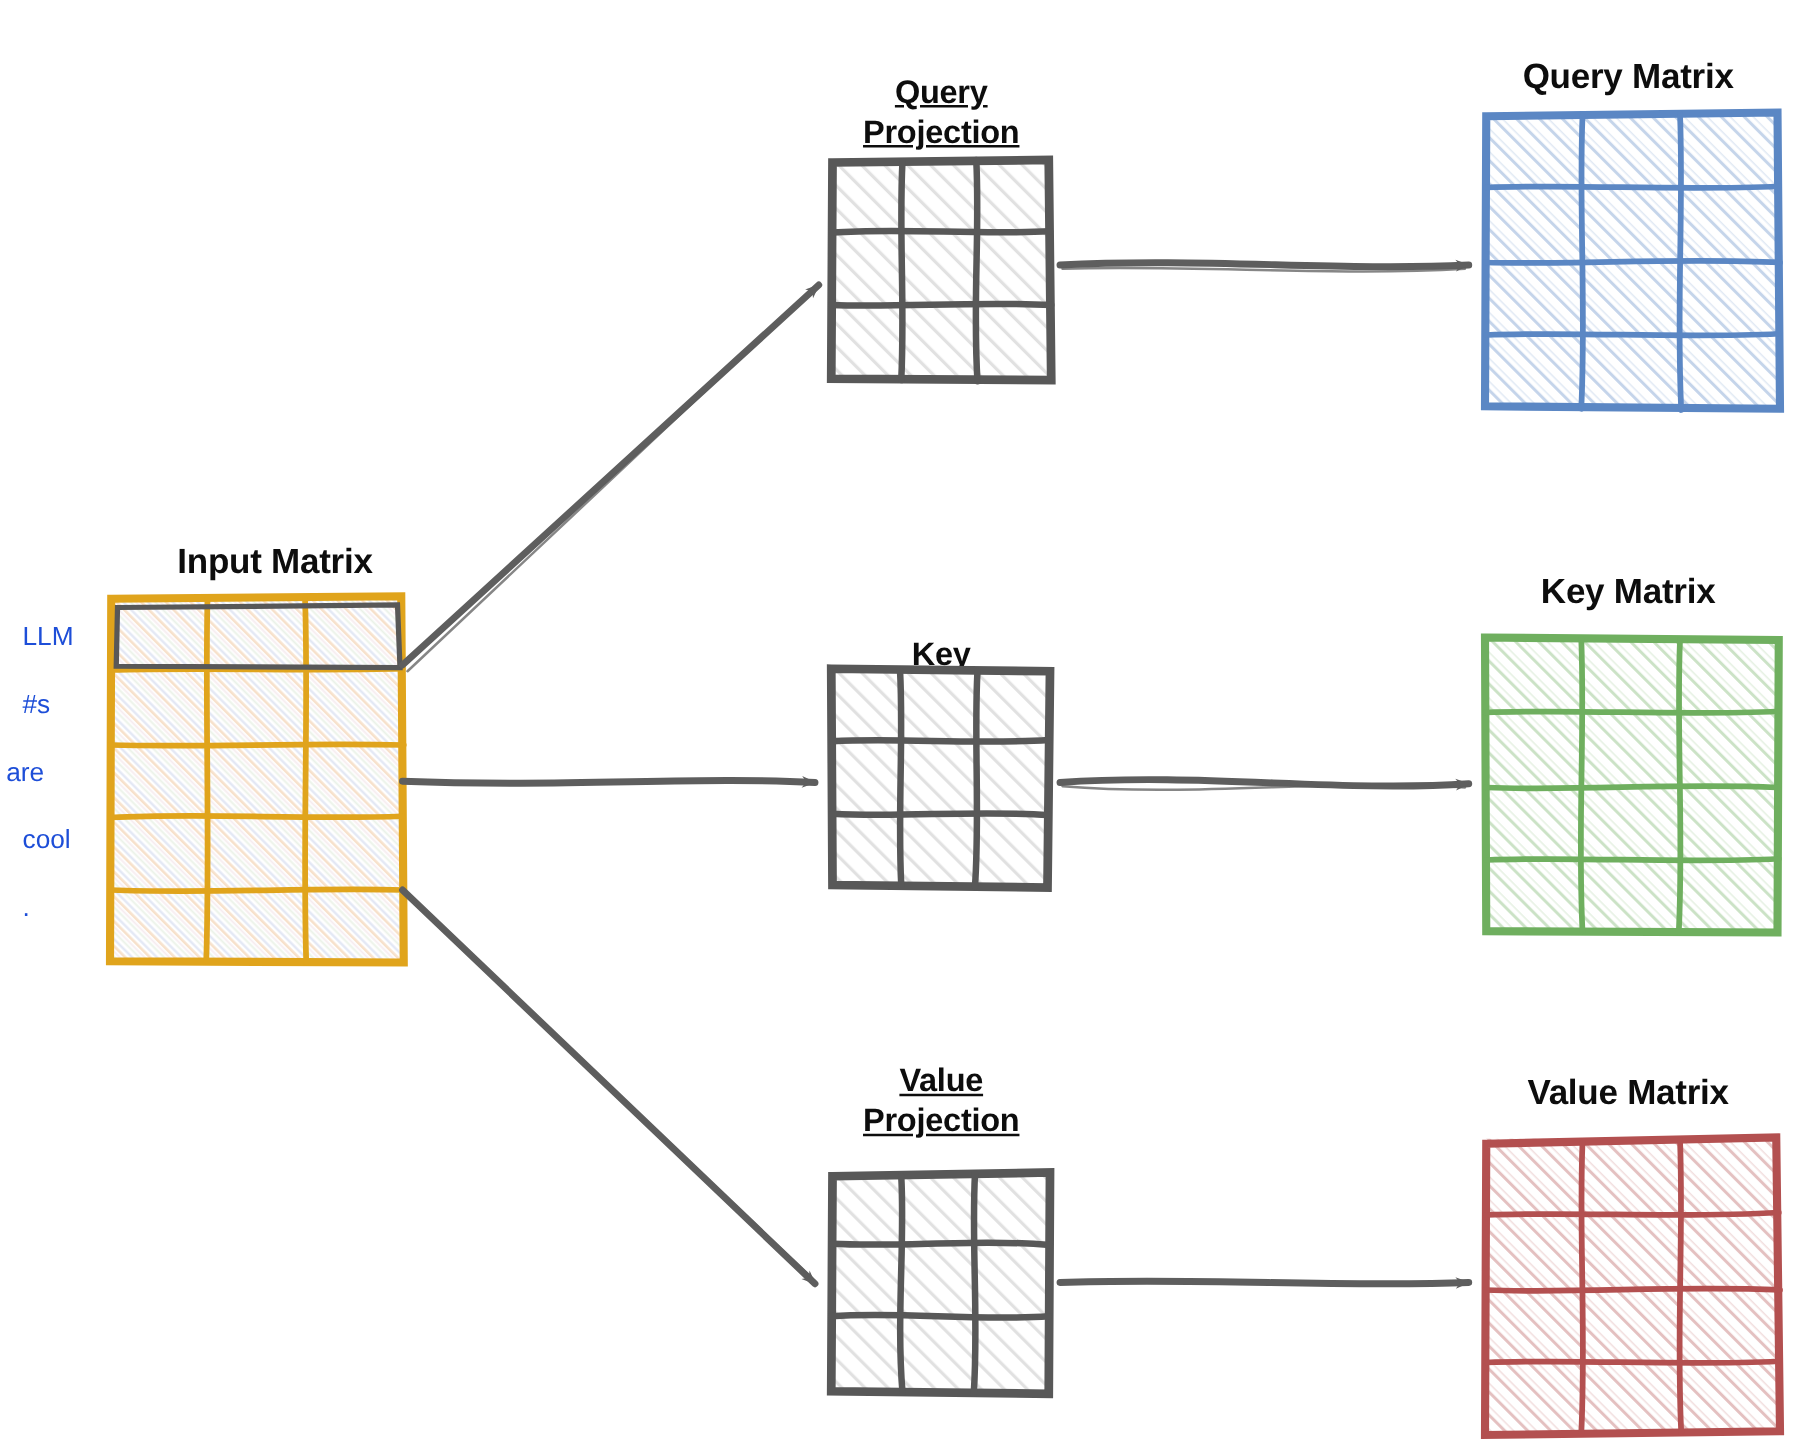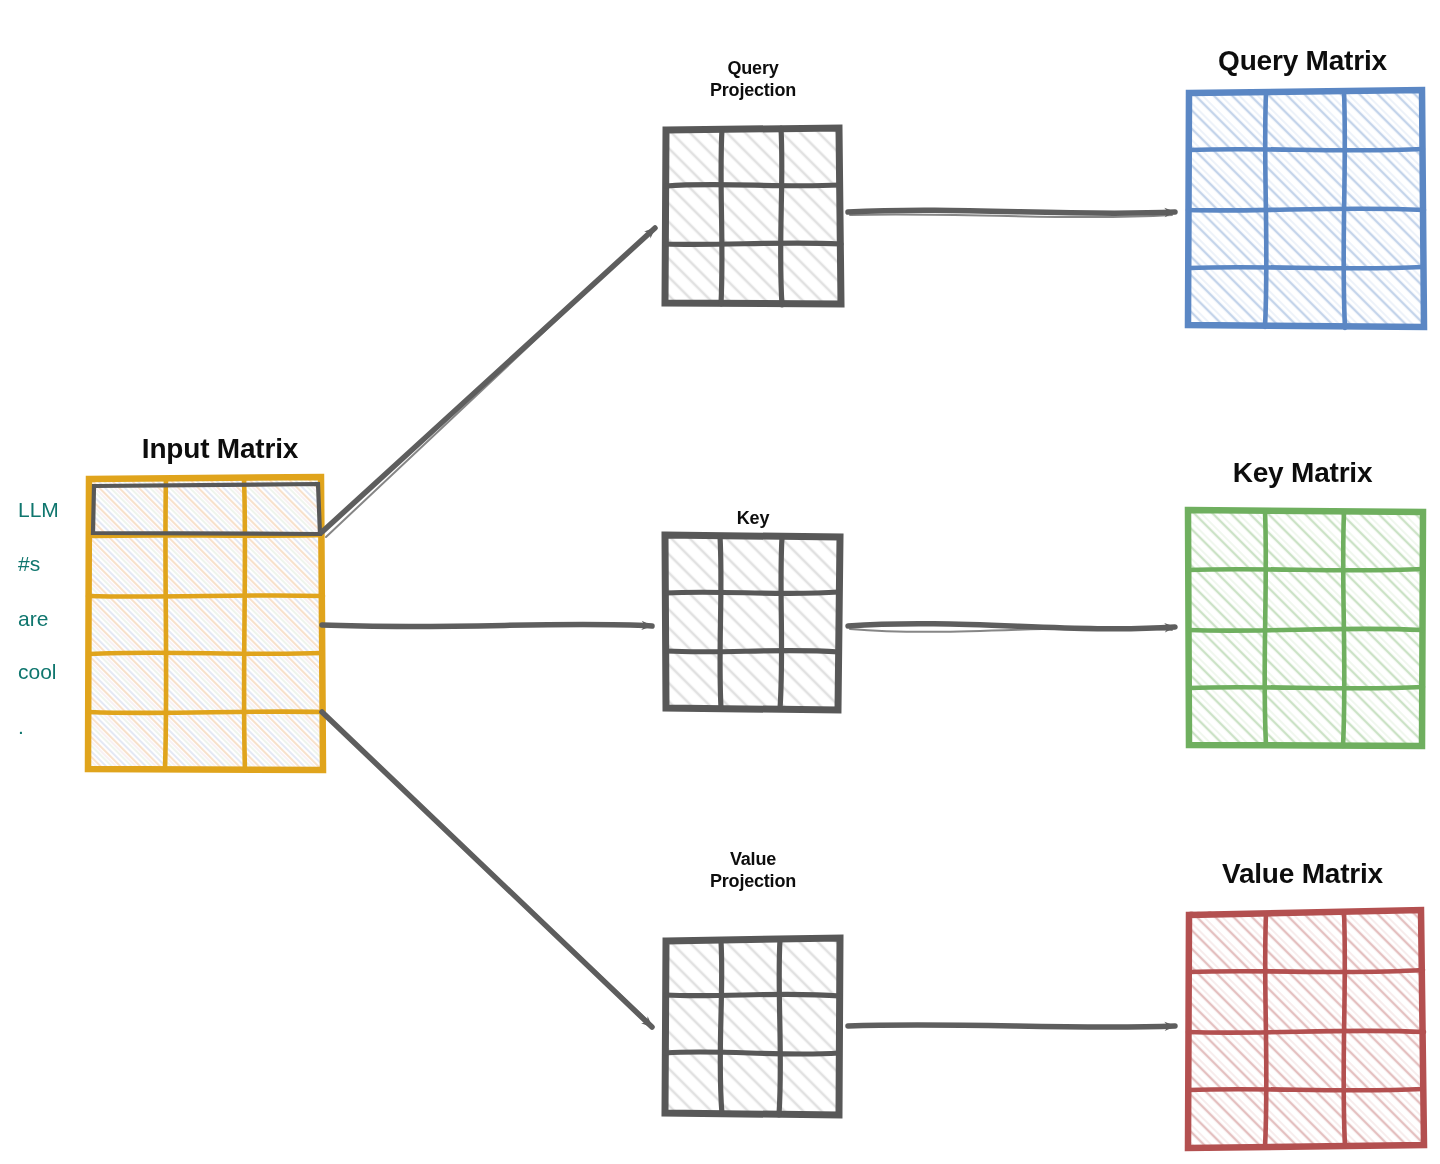--- a/index.html
+++ b/index.html
@@ -20,26 +20,26 @@
   .title {
     position: absolute;
     font-weight: bold;
     color: #0d0d0d;
     text-align: center;
     line-height: 1.22;
     letter-spacing: -0.2px;
     white-space: pre-line;
   }
   .title.big   { font-size: 28px; margin-top: 14px; }
-  .title.small { font-size: 18px; }
+  .title.small { font-size: 26px; text-decoration: underline; }
 
   .row-label {
     position: absolute;
     font-size: 21px;
-    color: #0f766e;
+    color: #1d4ed8;
     text-align: center;
     font-weight: normal;
   }
 
   .matrix {
     position: absolute;
   }
   .matrix svg { display: block; overflow: visible; }
 
   .wm {
@@ -71,21 +71,21 @@
   <div class="title big" style="left:1175px; top:30px; width:255px;">Query Matrix</div>
 
   <div class="title big" style="left:1175px; top:843px; width:255px;">Value Matrix</div>
 
   <div class="title big" style="left:1175px; top:442px; width:255px;">Key Matrix</div>
 
   <div class="title big" style="left:95px; top:418px; width:250px;">Input Matrix</div>
 
   <div class="row-label" style="left:18px; top:498px;">LLM</div>
   <div class="row-label" style="left:18px; top:552px;">#s</div>
-  <div class="row-label" style="left:18px; top:607px;">are</div>
+  <div class="row-label" style="left:5px; top:607px;">are</div>
   <div class="row-label" style="left:18px; top:660px;">cool</div>
   <div class="row-label" style="left:18px; top:715px;">.</div>
 
   <svg width="0" height="0" style="position:absolute">
     <defs>
       <pattern id="hatch-multi" width="14" height="14" patternTransform="rotate(-45)" patternUnits="userSpaceOnUse">
         <rect width="14" height="14" fill="#ffffff"></rect>
         <line x1="1" y1="0" x2="1" y2="14" stroke="#f0c8a0" stroke-width="2.2" opacity="0.55"></line>
         <line x1="5" y1="0" x2="5" y2="14" stroke="#bcc8e6" stroke-width="1.8" opacity="0.45"></line>
         <line x1="9" y1="0" x2="9" y2="14" stroke="#cfe0c8" stroke-width="1.6" opacity="0.42"></line>

